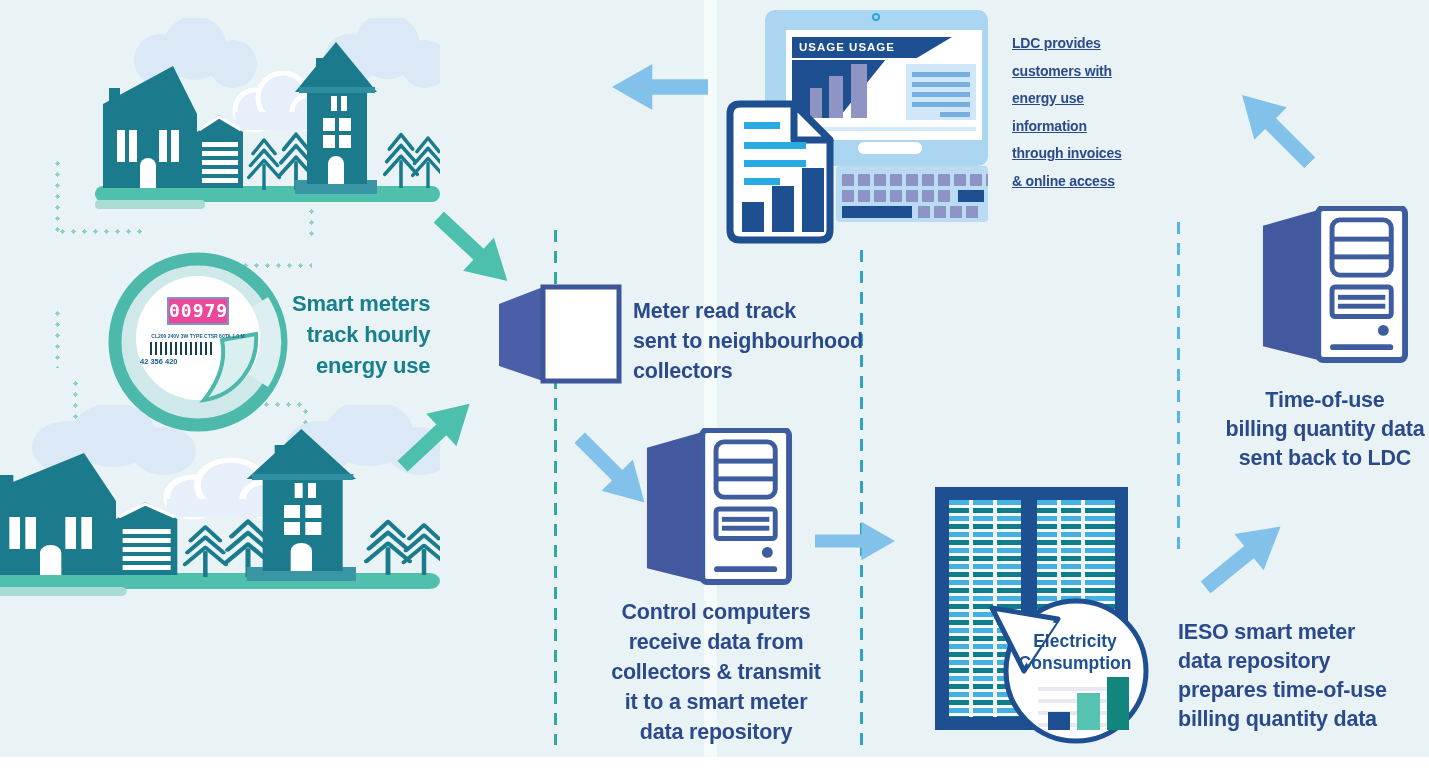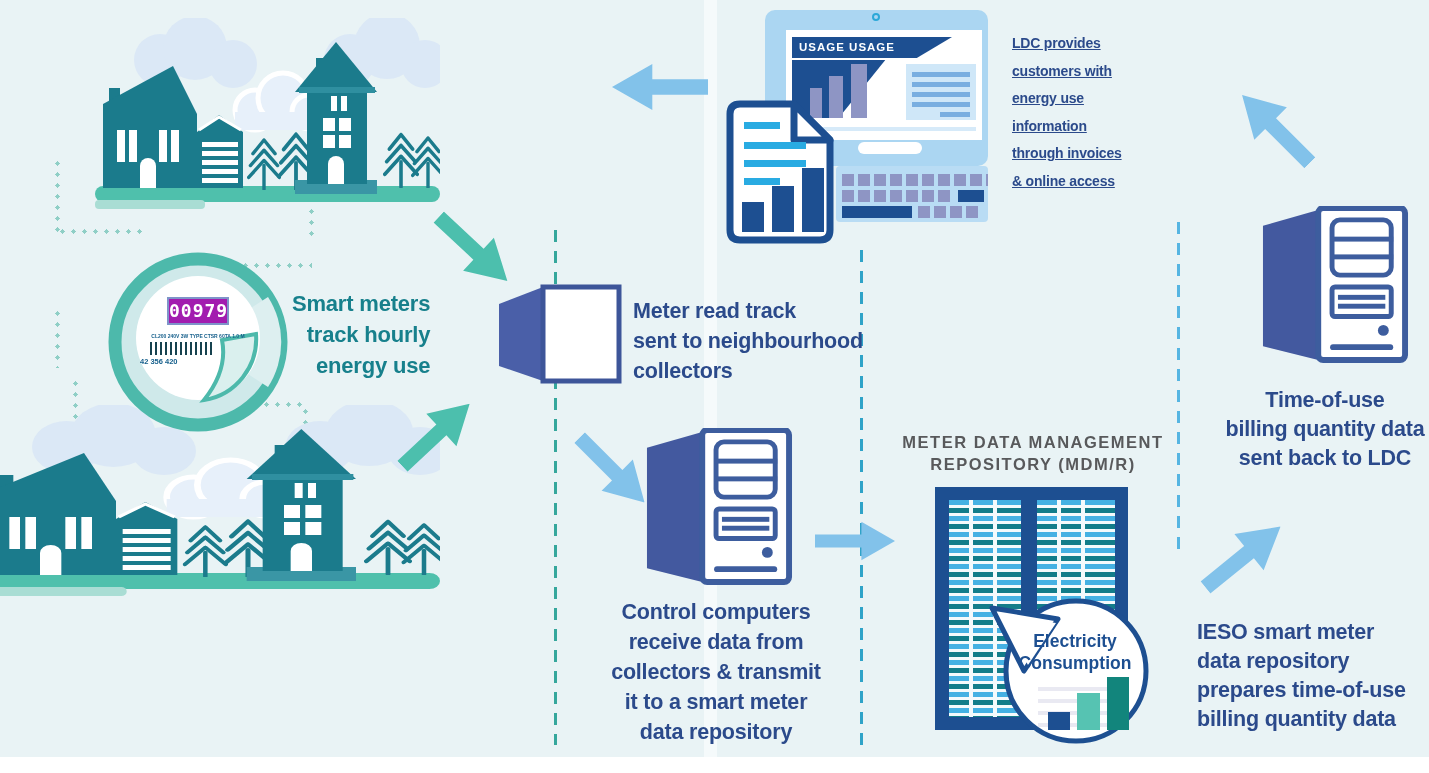--- a/index.html
+++ b/index.html
@@ -135,21 +135,21 @@
   <svg class="abs" style="left:-20px;top:405px;" width="460" height="200" viewBox="0 0 345 200" preserveAspectRatio="none">
       <use href="#sym-scene"></use>
     </svg>
 
   <svg class="abs" style="left:108px;top:252px;" width="180" height="180" viewBox="0 0 180 180">
     <circle cx="90" cy="90" r="83" fill="#cfe9ea" stroke="#4db9ab" stroke-width="13"></circle>
     <path d="M90,90 L160,45 A83,83 0 0 1 160,135 Z" fill="#ddeff0"></path>
     <circle cx="90" cy="86" r="62" fill="#ffffff"></circle>
     <path d="M148,82 A62,62 0 0 1 96,148 Q120,118 114,88 Z" fill="#daf0ee" stroke="#4db9ab" stroke-width="4"></path>
   </svg>
-  <div class="abs" style="left:167px;top:297px;width:62px;height:28px;background:#a21caf;border:2px solid #7e94c9;box-sizing:border-box;
+  <div class="abs" style="left:167px;top:297px;width:62px;height:28px;background:#ec4899;border:2px solid #7e94c9;box-sizing:border-box;
               color:#fff;font-family:'DejaVu Sans Mono',monospace;font-weight:700;font-size:18px;line-height:24px;
               text-align:right;letter-spacing:1px;">00979</div>
   <div class="abs" style="left:143px;top:333px;width:110px;font-size:5px;font-weight:700;color:#17608c;text-align:center;">CL200 240V 3W TYPE CTSR 60TA 1.0 M</div>
   <div class="barcode" style="left:150px;top:342px;width:62px;height:13px;"></div>
   <div class="abs" style="left:140px;top:357px;width:82px;font-size:7.5px;font-weight:700;color:#17608c;text-align:left;">42 356 420</div>
 
   <svg class="abs" style="left:497px;top:284px;" width="126" height="100" viewBox="0 0 126 100">
     <polygon points="46,3 2,20 2,82 46,97" fill="#4a5fa8"></polygon>
     <rect x="46" y="3" width="76" height="94" fill="#ffffff" stroke="#3d5599" stroke-width="5"></rect>
   </svg>
@@ -252,23 +252,21 @@
 track hourly
 energy use</div>
   <div class="cap" style="left:633px;top:296px;font-size:21.5px;line-height:30px;">Meter read track
 sent to neighbourhood
 collectors</div>
   <div class="cap center" style="left:578px;top:597px;width:276px;font-size:21.5px;line-height:30px;">Control computers
 receive data from
 collectors &amp; transmit
 it to a smart meter
 data repository</div>
-  <div class="cap center" style="left:888px;top:431px;width:290px;font-size:16.5px;line-height:22px;color:#58595b;letter-spacing:1.5px;">METER DATA MANAGEMENT
-REPOSITORY (MDM/R)</div>
-  <div class="cap" style="left:1178px;top:618px;font-size:21.5px;line-height:29px;margin-left:19px;">IESO smart meter
+  <div class="cap" style="left:1178px;top:618px;font-size:21.5px;line-height:29px;">IESO smart meter
 data repository
 prepares time-of-use
 billing quantity data</div>
   <div class="cap center" style="left:1209px;top:386px;width:232px;font-size:21.5px;line-height:29px;">Time-of-use
 billing quantity data
 sent back to LDC</div>
   <div class="cap" style="left:1012px;top:30px;font-size:14px;line-height:27.5px;text-decoration:underline;">LDC provides
 customers with
 energy use
 information

